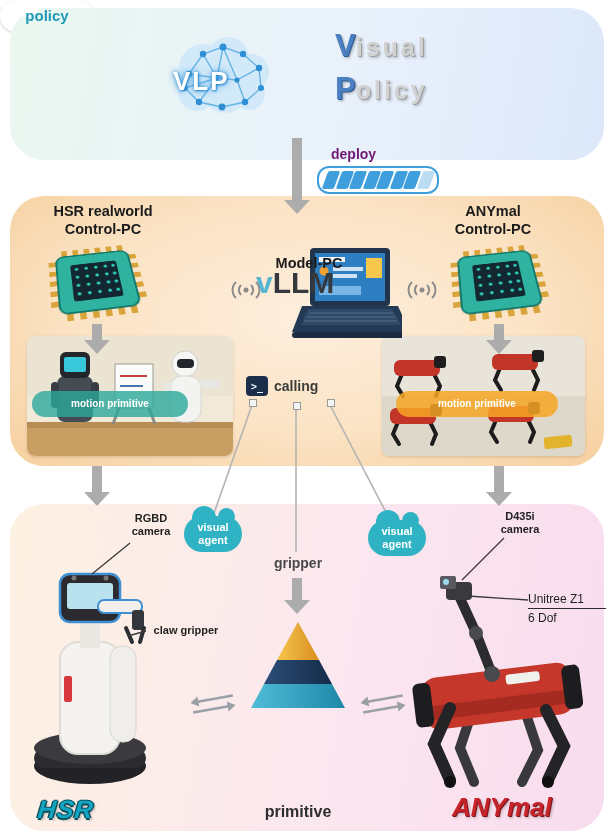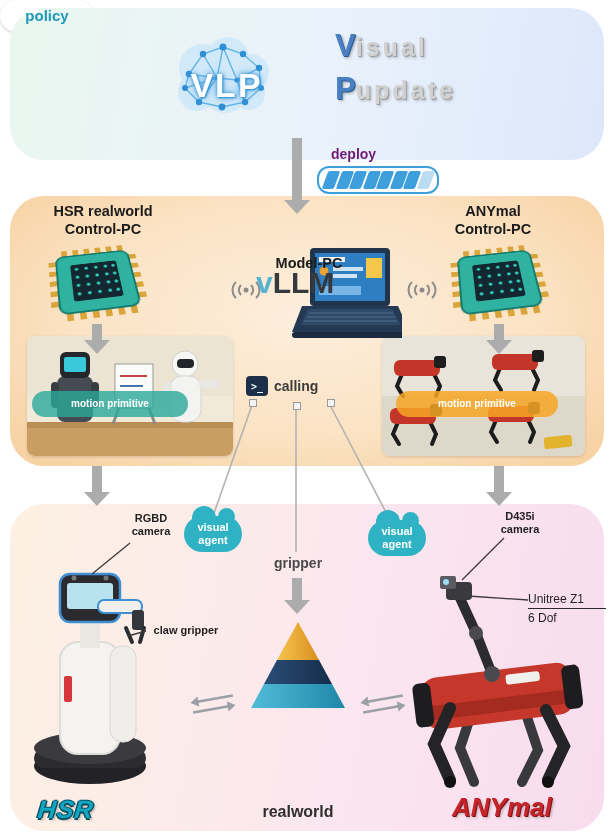--- a/index.html
+++ b/index.html
@@ -12,21 +12,21 @@
   .panel{position:absolute;border-radius:34px;}
   .panel-top{left:10px;top:8px;width:594px;height:152px;
     background:linear-gradient(100deg,#eaf7ef 0%,#e9f1fb 55%,#dce8fa 100%);}
   .panel-mid{left:10px;top:196px;width:594px;height:270px;
     background:radial-gradient(ellipse at 50% 45%,#fdeedd 0%,#fbe3c4 55%,#f6cf9e 100%);}
   .panel-bottom{left:10px;top:504px;width:594px;height:327px;
     background:linear-gradient(100deg,#fdf1e2 0%,#fbe7ef 55%,#f8dcee 100%);}
 
   
   .brain-wrap{left:155px;top:22px;width:115px;height:105px;z-index:2;}
-  .vlp-text{left:8px;right:0;top:36px;text-align:center;font-size:34px;font-weight:800;
+  .vlp-text{left:8px;right:0;top:36px;font-size:26px;font-weight:800;
     color:#fff;letter-spacing:2px;
     text-shadow:0 0 4px #2f8fd4,1px 1px 2px #2f8fd4,0 0 8px #6ab4e8;}
   .title-block{left:325px;top:20px;z-index:2;}
   .t-line{display:block;margin-bottom:7px;white-space:nowrap;}
   .t-first{font-size:31px;font-weight:800;color:#4a7fc1;
     text-shadow:1px 1px 0 #2d5d96,2px 2px 3px rgba(0,0,0,.3);}
   .t-rest{font-size:25px;font-weight:800;color:#d2d2d2;letter-spacing:3px;
     text-shadow:1px 1px 0 #9e9e9e,2px 2px 3px rgba(0,0,0,.25);}
 
   
@@ -136,21 +136,21 @@
             <circle cx="20" cy="58" r="3"></circle>
           <circle cx="52" cy="48" r="2.6"></circle>
             <circle cx="72" cy="50" r="2.6"></circle>
         </g>
       </svg>
       <span class="abs vlp-text">VLP</span>
     </div>
 
     <div class="abs title-block">
       <span class="t-line"><span class="t-first">V</span><span class="t-rest">isual</span></span>
-      <span class="t-line"><span class="t-first">P</span><span class="t-rest">update</span></span>
+      <span class="t-line"><span class="t-first">P</span><span class="t-rest">olicy</span></span>
     </div>
   </section>
 
   <div class="garrow" style="left:284px;top:138px;height:76px;">
       <i class="shaft"></i>
       <i class="head"></i>
     </div>
   <div class="abs deploy-label">deploy</div>
   <div class="abs loadbar">
     <i class="seg"></i>
@@ -502,21 +502,21 @@
   <div class="abs equil" style="left:360px;top:692px;">
     <svg width="46" height="24" viewBox="0 0 46 24">
       <line x1="44" y1="7" x2="8" y2="7" stroke="#9aa0a6" stroke-width="2.6"></line>
       <polygon points="9,2 9,12 1,7" fill="#9aa0a6"></polygon>
       <line x1="2" y1="17" x2="38" y2="17" stroke="#9aa0a6" stroke-width="2.6"></line>
       <polygon points="37,12 37,22 45,17" fill="#9aa0a6"></polygon>
     </svg>
   </div>
 
   <div class="abs hsr-logo">HSR</div>
-  <div class="abs realworld">realworld</div>
+  <div class="abs realworld">primitive</div>
   <div class="abs anymal-logo">ANYmal</div>
 
   <svg class="overlay">
     <g stroke="#b3b3b3" stroke-width="1.6" fill="none">
       <line x1="252" y1="405" x2="213" y2="516"></line>
       <line x1="296" y1="408" x2="296" y2="552"></line>
       <line x1="330" y1="405" x2="390" y2="520"></line>
     </g>
     <g stroke="#3a3a3a" stroke-width="1.3" fill="none">
       <line x1="130" y1="543" x2="92" y2="574"></line>

